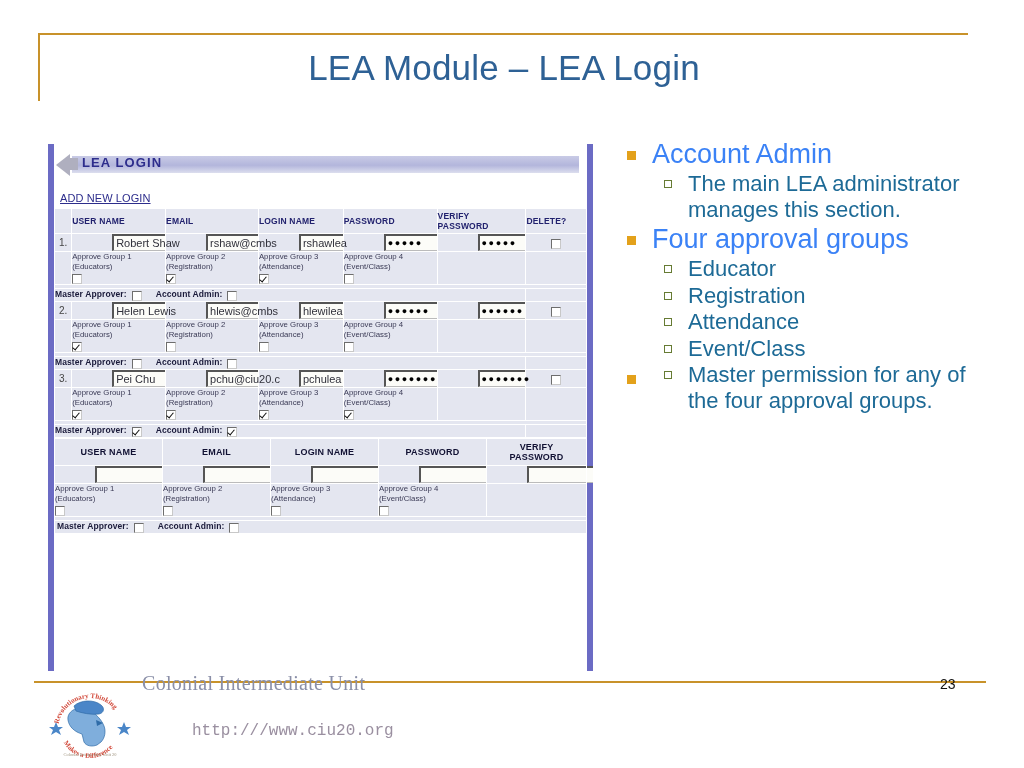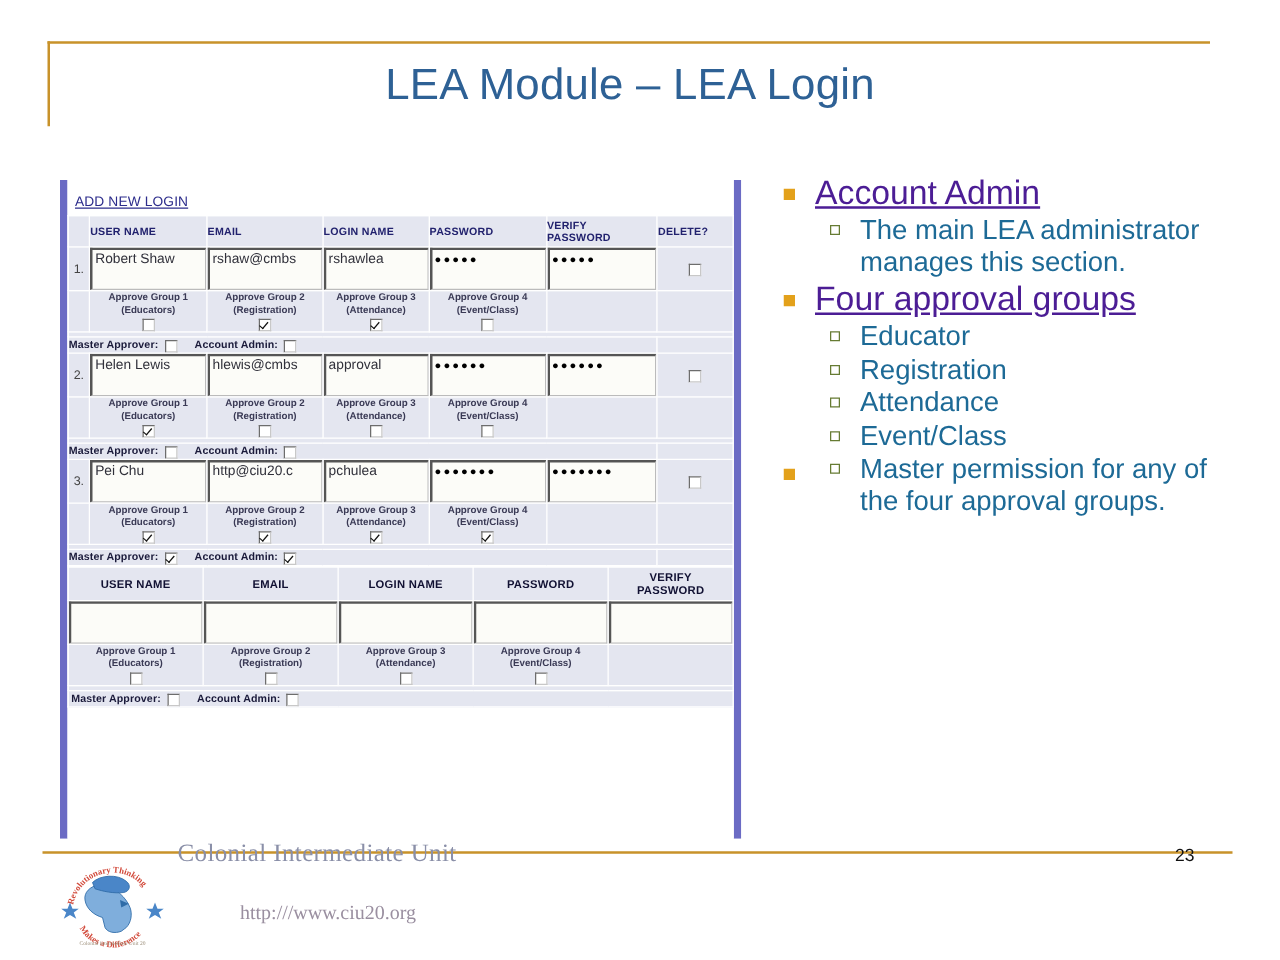--- a/index.html
+++ b/index.html
@@ -147,51 +147,51 @@
     font-size: 10px;
     color: #444;
     width: 16px;
   }
   td.cell { padding: 5px 4px; }
   td.blank { background: #E4E6F0; }
 
   .inp {
     display: block;
     width: 100%;
-    height: 34px;
+    height: 17px;
     box-sizing: border-box;
     background: #FCFCF8;
     border-top: 2px solid #555;
     border-left: 2px solid #555;
     border-right: 1px solid #bbb;
     border-bottom: 1px solid #bbb;
     font-size: 11px;
     color: #30303a;
     line-height: 14px;
     padding: 0 2px;
     overflow: hidden;
     white-space: nowrap;
     font-family: "Liberation Sans", sans-serif;
+    margin-left: 40px;
   }
   .inp.dots {
     font-size: 9px;
     letter-spacing: 1.6px;
     color: #000;
     line-height: 15px;
   }
 
   
   td.grp {
-    text-align: center;
+    text-align: left;
     font-size: 7.8px;
     color: #3a3a55;
     padding: 3px 1px 4px 1px;
     line-height: 10px;
     background: #E4E6F0;
-    font-weight: bold;
   }
   td.grp .lines { display: block; }
 
   
   .cb {
     display: inline-block;
     width: 10px;
     height: 10px;
     background: #ffffff;
     border-top: 1.5px solid #6d6d6d;
@@ -258,25 +258,24 @@
   #bullets {
     position: absolute;
     left: 622px;
     top: 138px;
     width: 375px;
   }
   .b1 {
     position: relative;
     padding-left: 30px;
     font-size: 27px;
-    color: #4c1d95;
+    color: #3b82f6;
     line-height: 32px;
     margin-bottom: 1px;
     white-space: nowrap;
-    text-decoration: underline;
   }
   .b1 .marker {
     position: absolute;
     left: 5px;
     top: 13px;
     width: 9px;
     height: 9px;
     background: #E3A11B;
   }
   .b2 {
@@ -335,39 +334,45 @@
     font-family: "Liberation Serif", serif;
     font-size: 20px;
     color: #8A8FA8;
     letter-spacing: .3px;
     white-space: nowrap;
   }
   #org-url {
     position: absolute;
     left: 192px;
     top: 722px;
-    font-family: Liberation Serif, serif;
+    font-family: Liberation Mono, monospace;
     font-size: 16px;
     color: #9A8FA0;
     white-space: nowrap;
   }
 </style>
 </head>
 <body>
 
 <div id="title-block">
   <div id="slide-title">LEA Module – LEA Login</div>
 </div>
 
 <div id="screenshot-panel">
   <div class="panel-rail" id="panel-rail-left"></div>
   <div class="panel-rail" id="panel-rail-right"></div>
 
   <div id="panel-inner">
 
+    <div id="lea-login-banner">
+      <div id="banner-bar"></div>
+      <div id="banner-arrow"></div>
+      <div id="banner-arrow-tail"></div>
+      <div id="banner-text">LEA  LOGIN</div>
+    </div>
 
     <a href="#" id="add-new-login-link">ADD NEW LOGIN</a>
 
     <table class="grid">
       <colgroup>
         <col style="width:17px">
         <col style="width:93px">
         <col style="width:92px">
         <col style="width:84px">
         <col style="width:93px">
@@ -424,21 +429,21 @@
 
       <tr>
         <td class="idx">2.</td>
         <td class="cell">
               <span class="inp">Helen Lewis</span>
             </td>
         <td class="cell">
               <span class="inp">hlewis@cmbs</span>
             </td>
         <td class="cell">
-              <span class="inp">approval</span>
+              <span class="inp">hlewilea</span>
             </td>
         <td class="cell">
               <span class="inp dots">●●●●●●</span>
             </td>
         <td class="cell">
               <span class="inp dots">●●●●●●</span>
             </td>
         <td class="cell" style="text-align:center"><span class="cb"></span></td>
       </tr>
       <tr>
@@ -457,21 +462,21 @@
         <td class="master" colspan="6"><span>Master Approver:</span><span class="cb"></span><span>Account Admin:</span><span class="cb"></span></td>
         <td class="blank"></td>
       </tr>
 
       <tr>
         <td class="idx">3.</td>
         <td class="cell">
               <span class="inp">Pei Chu</span>
             </td>
         <td class="cell">
-              <span class="inp">http@ciu20.c</span>
+              <span class="inp">pchu@ciu20.c</span>
             </td>
         <td class="cell">
               <span class="inp">pchulea</span>
             </td>
         <td class="cell">
               <span class="inp dots">●●●●●●●</span>
             </td>
         <td class="cell">
               <span class="inp dots">●●●●●●●</span>
             </td>

